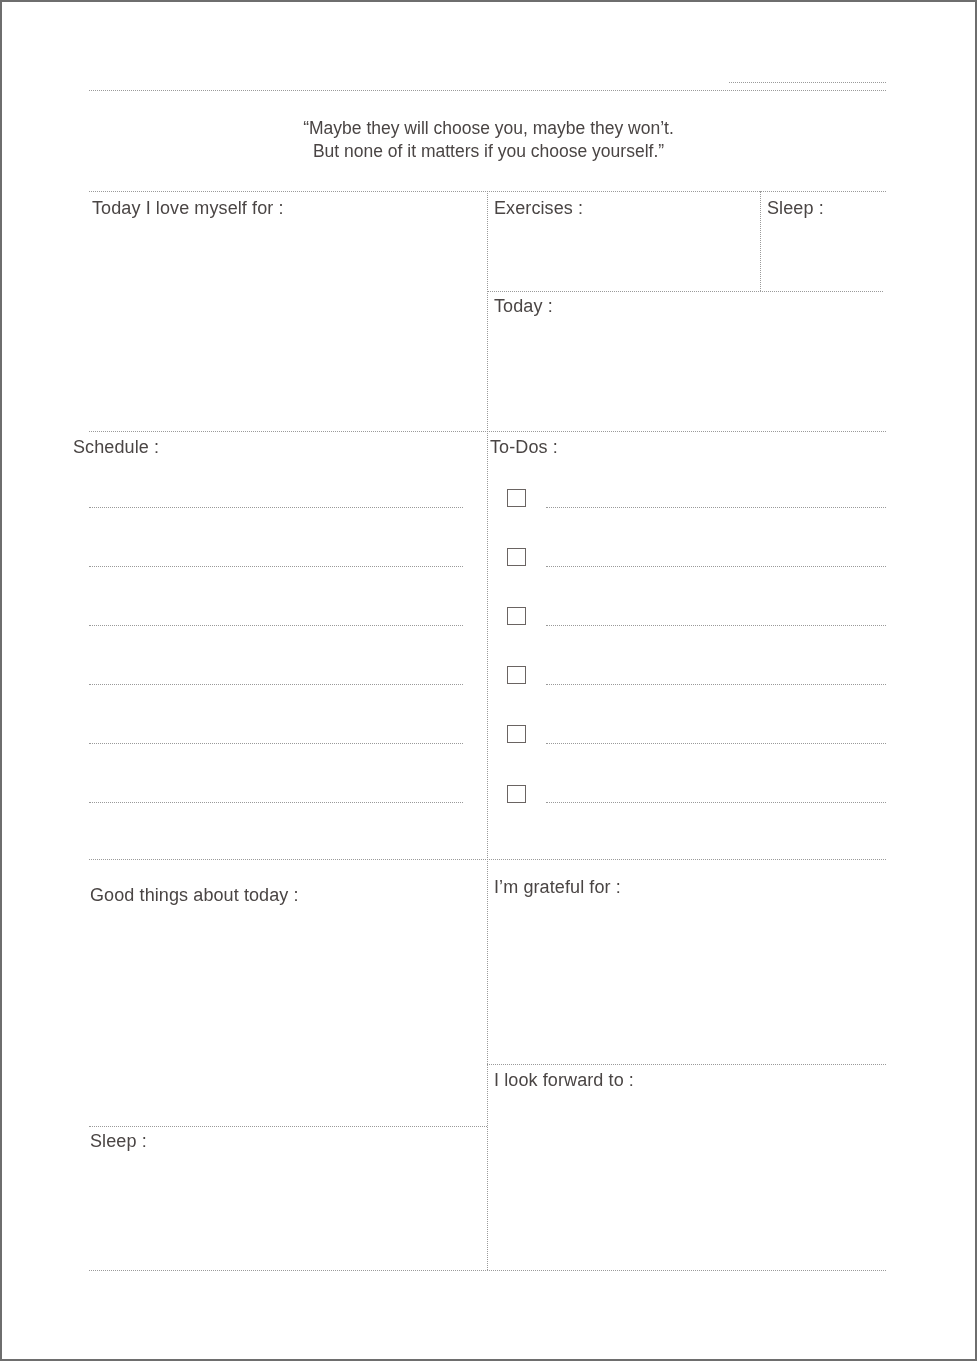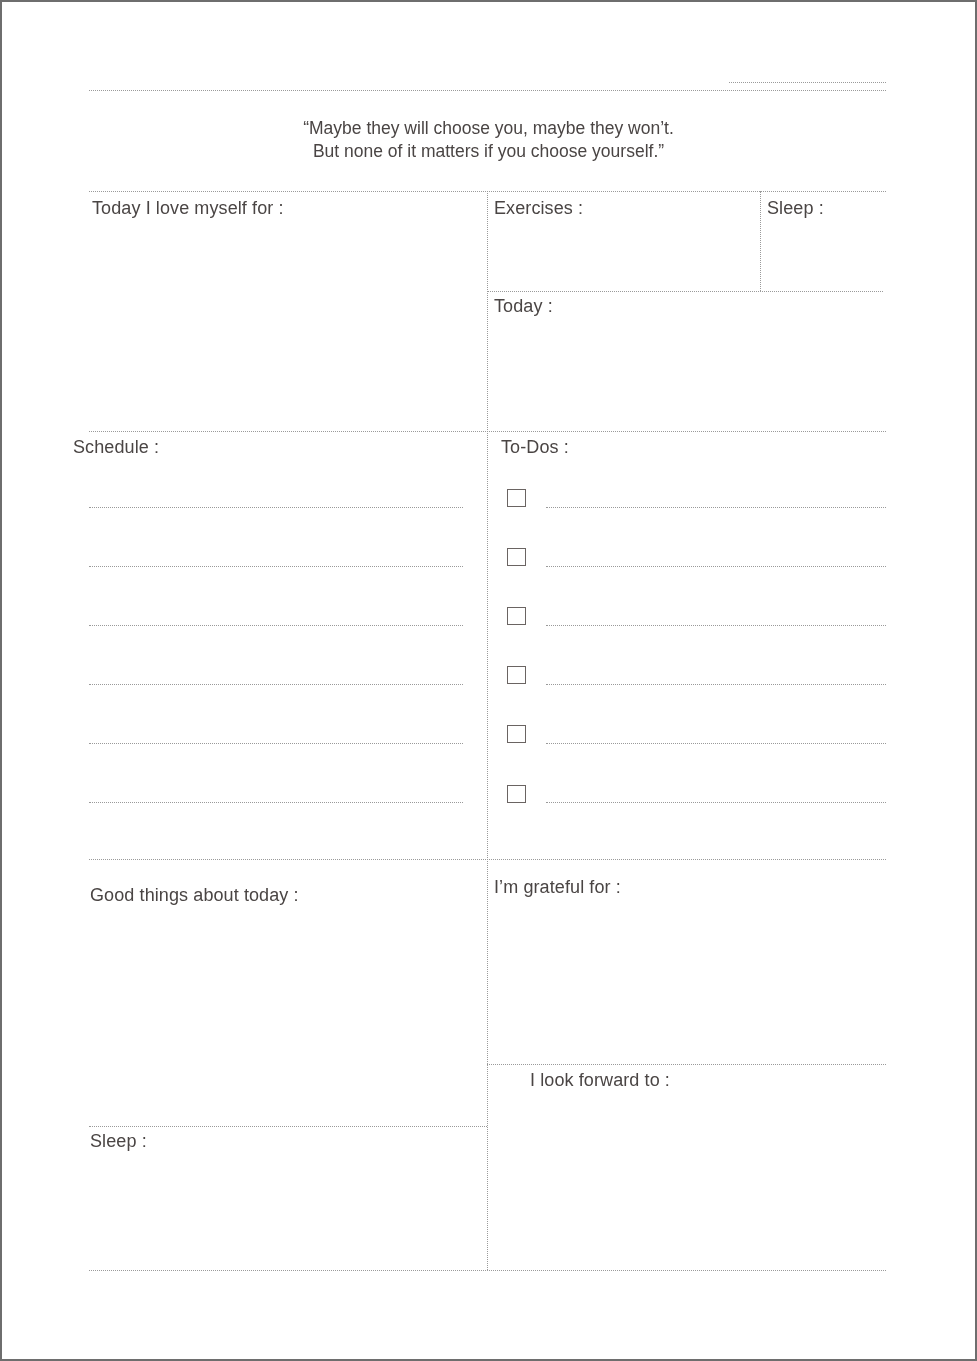--- a/index.html
+++ b/index.html
@@ -35,21 +35,21 @@
 <div style="position:absolute; left:489px; top:222px; width:269px; height:68px;"></div>
 
 <div class="label" style="left:767px; top:198px;">Sleep :</div>
 <div style="position:absolute; left:762px; top:222px; width:122px; height:68px;"></div>
 
 <div class="label" style="left:494px; top:296px;">Today :</div>
 <div style="position:absolute; left:489px; top:320px; width:396px; height:110px;"></div>
 
 <div class="hl" style="left:89px; top:431px; width:797px;"></div>
 <div class="label" style="left:73px; top:437px;">Schedule :</div>
-<div class="label" style="left:501px; top:437px;text-align:right;">To-Dos :</div>
+<div class="label" style="left:490px; top:437px;text-align:right;">To-Dos :</div>
 
 <div>
   <div class="hl" style="left:89px; top:507px; width:374px;"></div>
   <div class="hl" style="left:89px; top:566px; width:374px;"></div>
   <div class="hl" style="left:89px; top:625px; width:374px;"></div>
   <div class="hl" style="left:89px; top:684px; width:374px;"></div>
   <div class="hl" style="left:89px; top:743px; width:374px;"></div>
   <div class="hl" style="left:89px; top:802px; width:374px;"></div>
 </div>
 
@@ -69,20 +69,20 @@
 </div>
 
 <div class="hl" style="left:89px; top:859px; width:797px;"></div>
 <div class="label" style="left:90px; top:865px;margin-top:20px;">Good things about today :</div>
 <div style="position:absolute; left:89px; top:890px; width:396px; height:234px;"></div>
 
 <div class="label" style="left:494px; top:865px;margin-top:12px;">I’m grateful for :</div>
 <div style="position:absolute; left:489px; top:890px; width:396px; height:172px;"></div>
 
 <div class="hl" style="left:487px; top:1064px; width:399px;"></div>
-<div class="label" style="left:494px; top:1070px;margin-left:36px;">I look forward to :</div>
+<div class="label" style="left:494px; top:1070px;">I look forward to :</div>
 <div style="position:absolute; left:489px; top:1095px; width:396px; height:173px;"></div>
 
 <div class="hl" style="left:89px; top:1126px; width:398px;"></div>
 <div class="label" style="left:90px; top:1131px;">Sleep :</div>
 <div style="position:absolute; left:89px; top:1156px; width:396px; height:112px;"></div>
 
 <div class="hl" style="left:89px; top:1270px; width:797px;"></div>
 
 </body></html>

